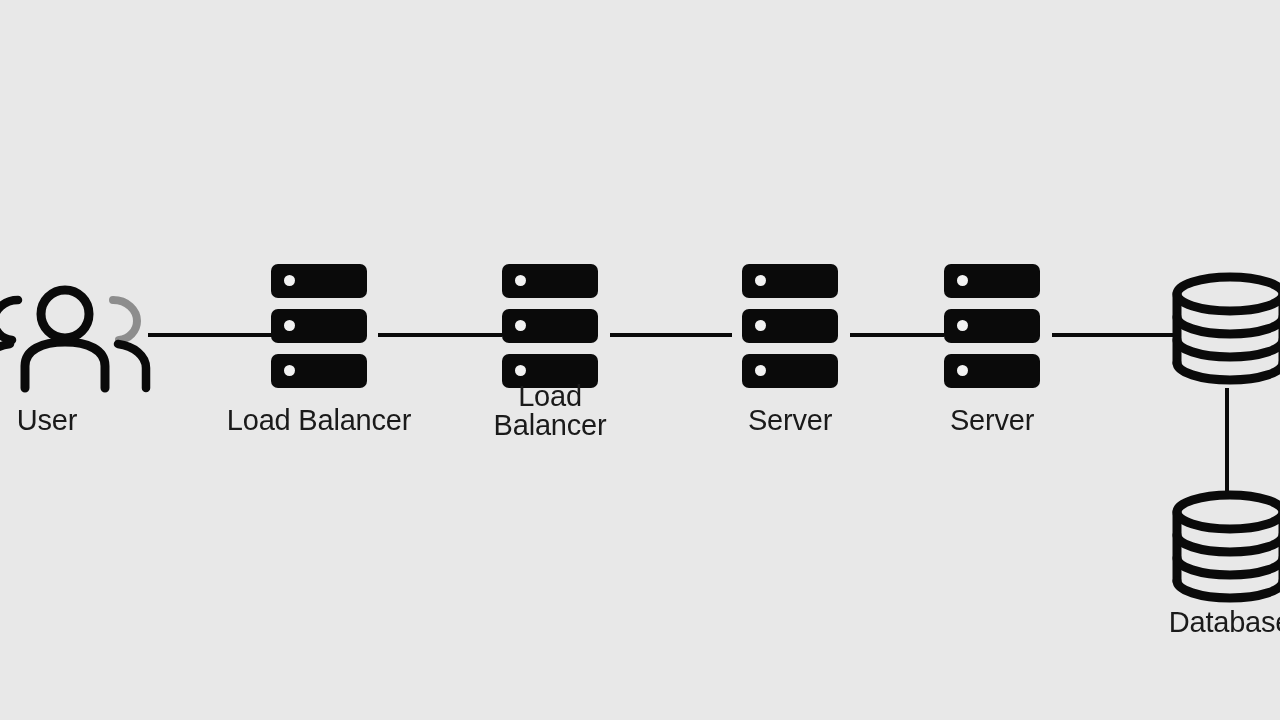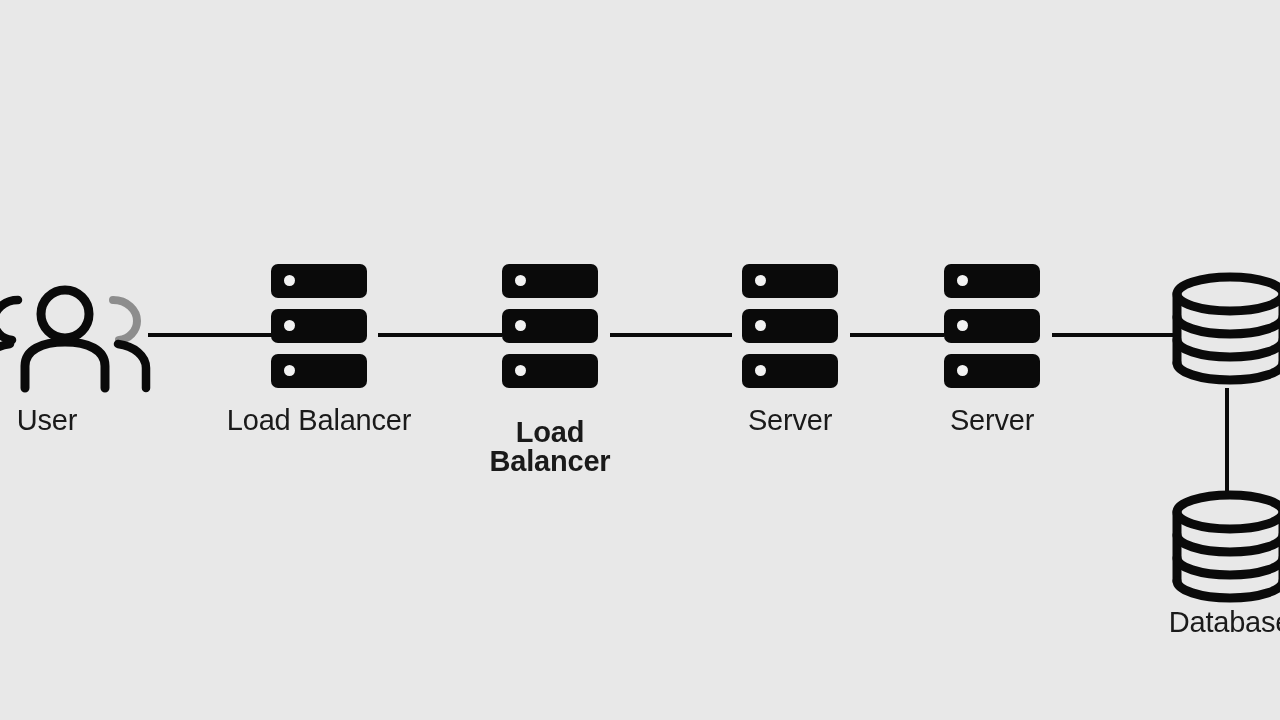--- a/index.html
+++ b/index.html
@@ -112,21 +112,21 @@
         <div class="rack-dot" style="left:13px; top:11px;"></div>
       </div>
       <div class="rack-unit" style="left:0; top:45px; width:96px; height:34px;">
         <div class="rack-dot" style="left:13px; top:11px;"></div>
       </div>
       <div class="rack-unit" style="left:0; top:90px; width:96px; height:34px;">
         <div class="rack-dot" style="left:13px; top:11px;"></div>
       </div>
     </div>
   </div>
-  <div class="node-label" style="left:450px; top:418px; width:200px; line-height:29px;font-weight:bold;">Load
+  <div class="node-label" style="left:450px; top:382px; width:200px; line-height:29px;">Load
 Balancer</div>
 
   <div class="node" style="left:742px; top:264px;">
     <div style="position:relative; width:96px; height:124px;">
       <div class="rack-unit" style="left:0; top:0; width:96px; height:34px;">
         <div class="rack-dot" style="left:13px; top:11px;"></div>
       </div>
       <div class="rack-unit" style="left:0; top:45px; width:96px; height:34px;">
         <div class="rack-dot" style="left:13px; top:11px;"></div>
       </div>

